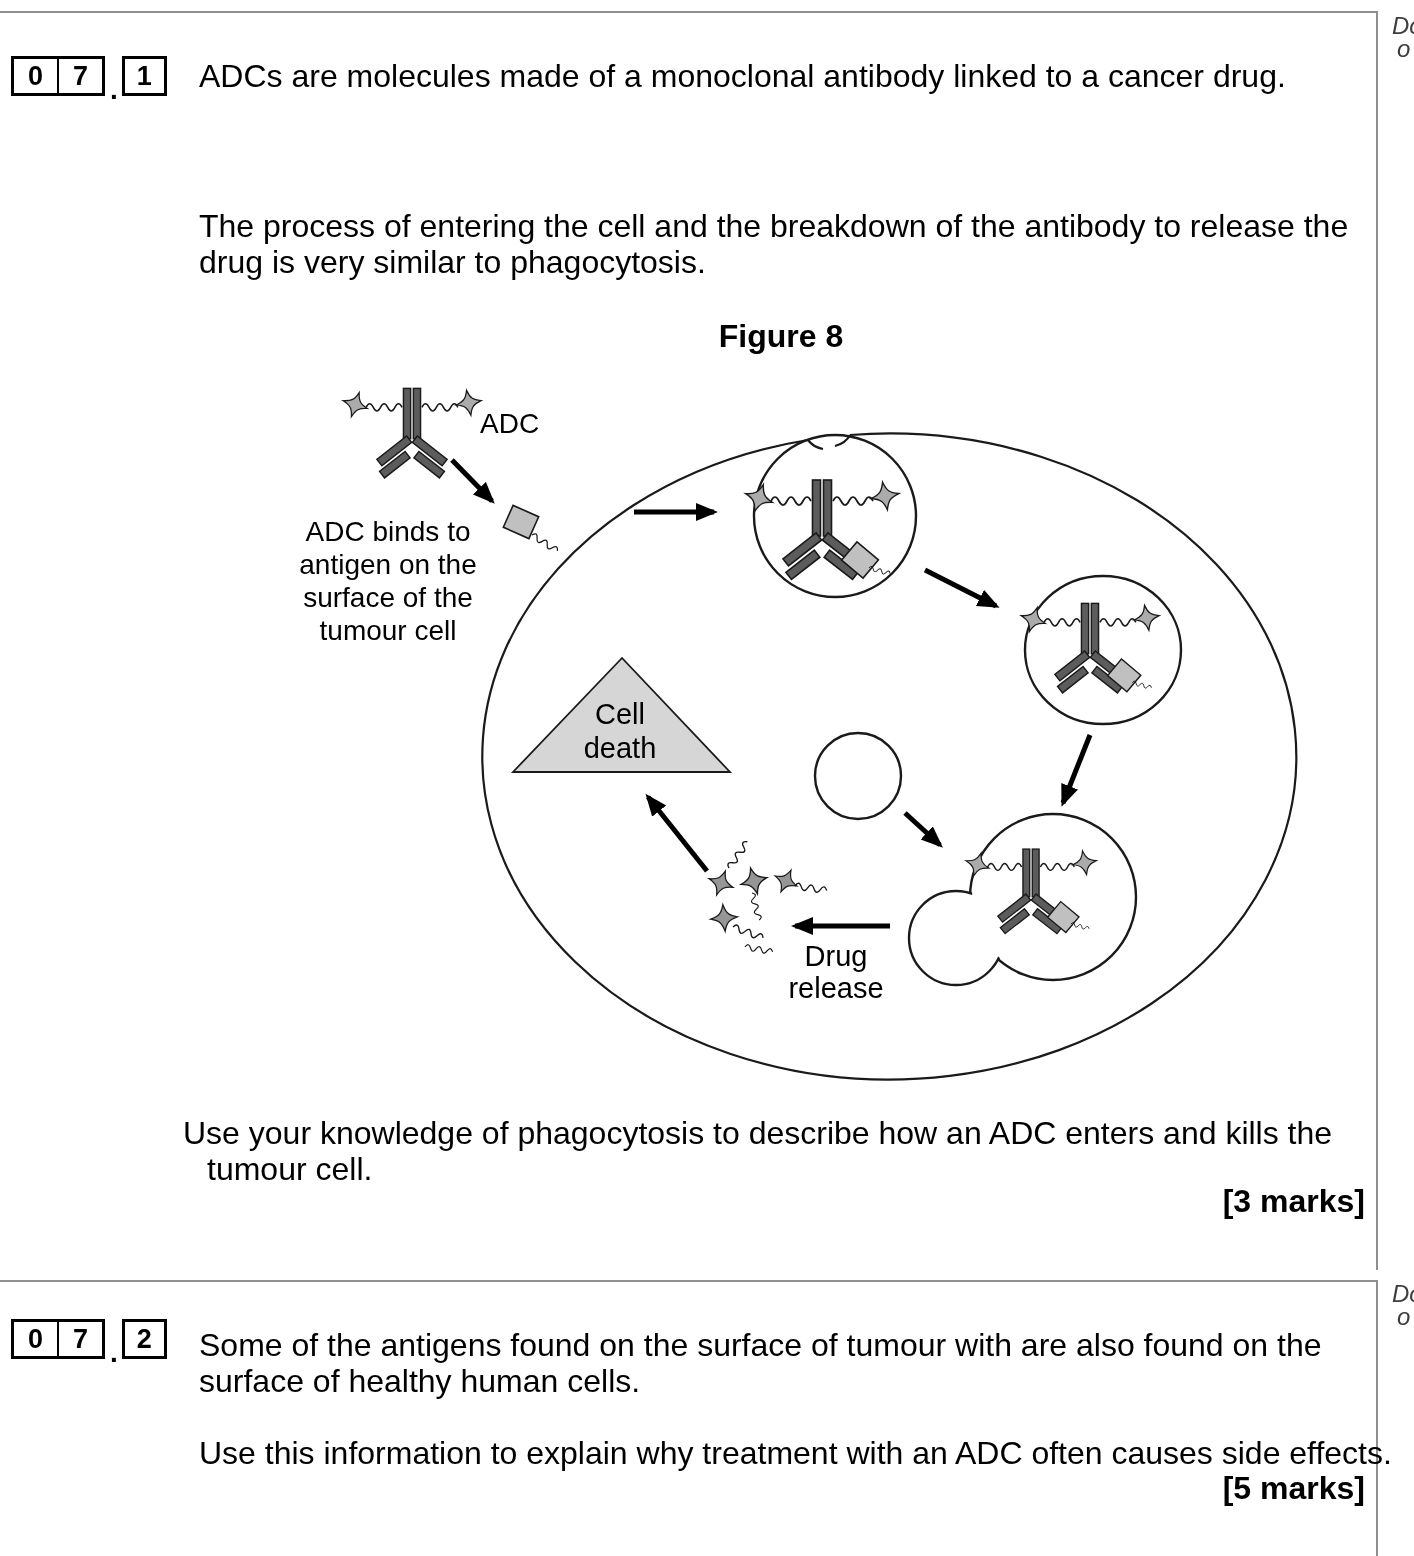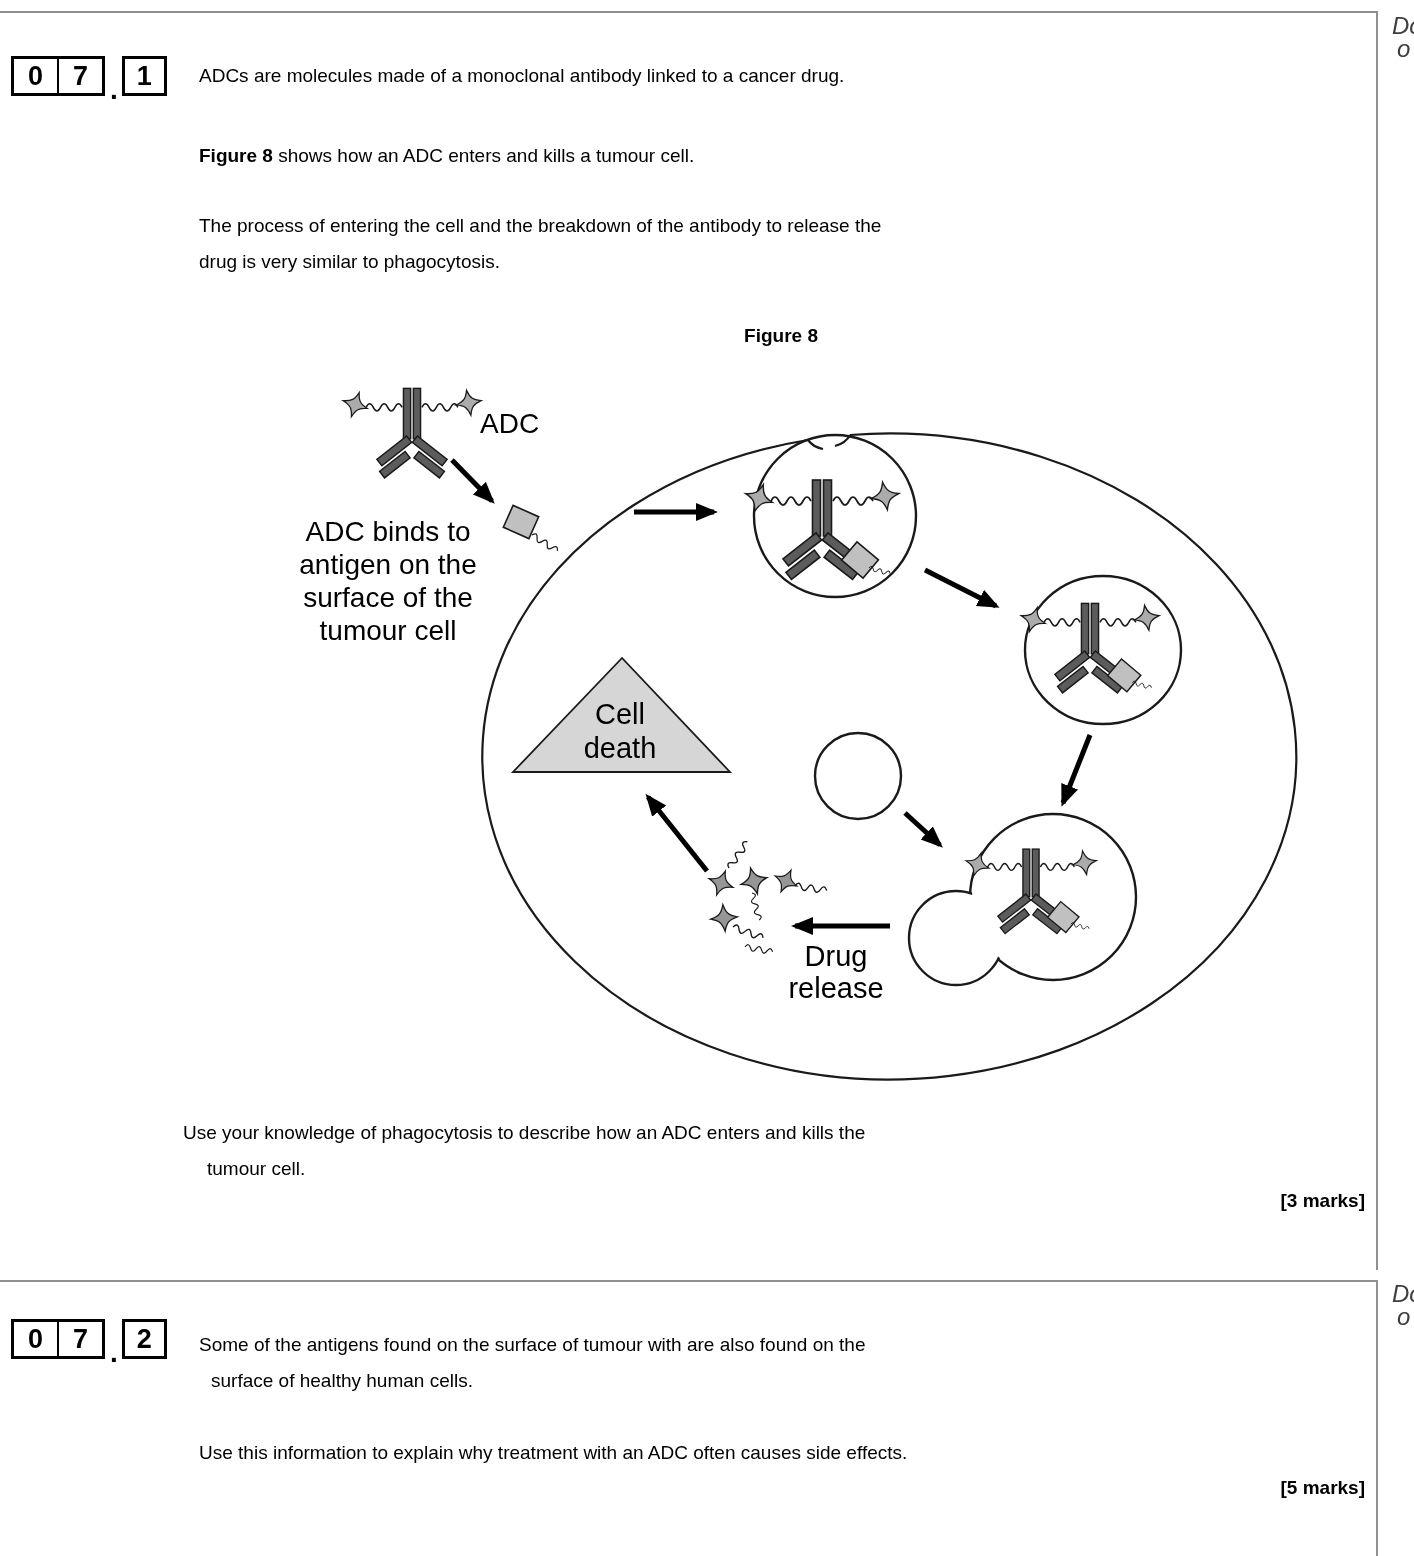--- a/index.html
+++ b/index.html
@@ -1,19 +1,19 @@
 <!DOCTYPE html>
 <html style="--ink: #000000; --rule: #8f8f8f; --note: #3d3d3d; --antibody: #5c5c5c; --abline: #1a1a1a; --star: #ababab; --square: #c0c0c0; --triangle: #d6d6d6; --paper: #ffffff;"><head>
 <meta charset="utf-8">
 <style>
   html,body{margin:0;padding:0;background:#fff;}
   .page{position:relative;width:1414px;height:1556px;background:var(--paper,#fff);overflow:hidden;
         font-family:"Liberation Sans",sans-serif;color:var(--ink,#000);}
   .rule{position:absolute;background:var(--rule,#8f8f8f);}
-  .line{position:absolute;font-size:19px;line-height:34px;white-space:nowrap;}
+  .line{position:absolute;font-size:32px;line-height:34px;white-space:nowrap;}
   .b{font-weight:bold;}
   .center{text-align:center;}
   .mnote{position:absolute;left:1392px;font-style:italic;font-size:24px;line-height:23px;
          color:var(--note,#3d3d3d);white-space:nowrap;}
   .mnote div+div{margin-left:5px;}
   .qnum{position:absolute;left:11px;height:40px;display:flex;align-items:flex-start;}
   .dbox{display:flex;border:3px solid var(--ink,#000);background:#fff;}
   .dcell{width:43px;height:34px;display:flex;align-items:center;justify-content:center;
          font-weight:bold;font-size:27px;}
   .dcell.second{border-left:2px solid var(--ink,#000);}
@@ -57,21 +57,20 @@
   <div class="qnum" style="top:56px;">
     <div class="dbox">
       <div class="dcell">0</div>
       <div class="dcell second">7</div>
     </div>
     <span class="dot">.</span>
     <div class="sbox">1</div>
   </div>
 
   <div class="line" style="left:199px;top:59px;">ADCs are molecules made of a monoclonal antibody linked to a cancer drug.</div>
-  <div class="line" style="left:199px;top:139px;"><span class="b">Figure 8</span><span> shows how an ADC enters and kills a tumour cell.</span></div>
   <div class="line" style="left:199px;top:245px;">drug is very similar to phagocytosis.</div>
   <div class="line" style="left:199px;top:209px;">The process of entering the cell and the breakdown of the antibody to release the</div>
   <div class="line b center" style="left:199px;top:319px;width:1164px;">Figure 8</div>
 
   <svg class="figsvg" width="1014" height="720" viewBox="300 370 1014 720">
     <defs>
       <path id="star" d="M0 -14 C2.5 -5 5 -2.5 14 0 C5 2.5 2.5 5 0 14 C-2.5 5 -5 2.5 -14 0 C-5 -2.5 -2.5 -5 0 -14 Z"></path>
       <path id="wave" fill="none" d="M0 0 q4 -8 8 0 t8 0 t8 0 t8 0 t8 0"></path>
       <g id="arm">
         <rect class="bar" x="4" y="-4.5" width="42" height="9"></rect>
@@ -160,17 +159,17 @@
   <div class="qnum" style="top:1319px;">
     <div class="dbox">
       <div class="dcell">0</div>
       <div class="dcell second">7</div>
     </div>
     <span class="dot">.</span>
     <div class="sbox">2</div>
   </div>
 
   <div class="line" style="left:199px;top:1328px;">Some of the antigens found on the surface of tumour with are also found on the</div>
-  <div class="line" style="left:199px;top:1364px;margin-left:12px;">surface of healthy human cells.</div>
+  <div class="line" style="left:199px;top:1364px;">surface of healthy human cells.</div>
   <div class="line" style="left:199px;top:1436px;">Use this information to explain why treatment with an ADC often causes side effects.</div>
   <div class="line b" style="right:49px;top:1471px;">[5 marks]</div>
 
 </div>
 
 </body></html>

